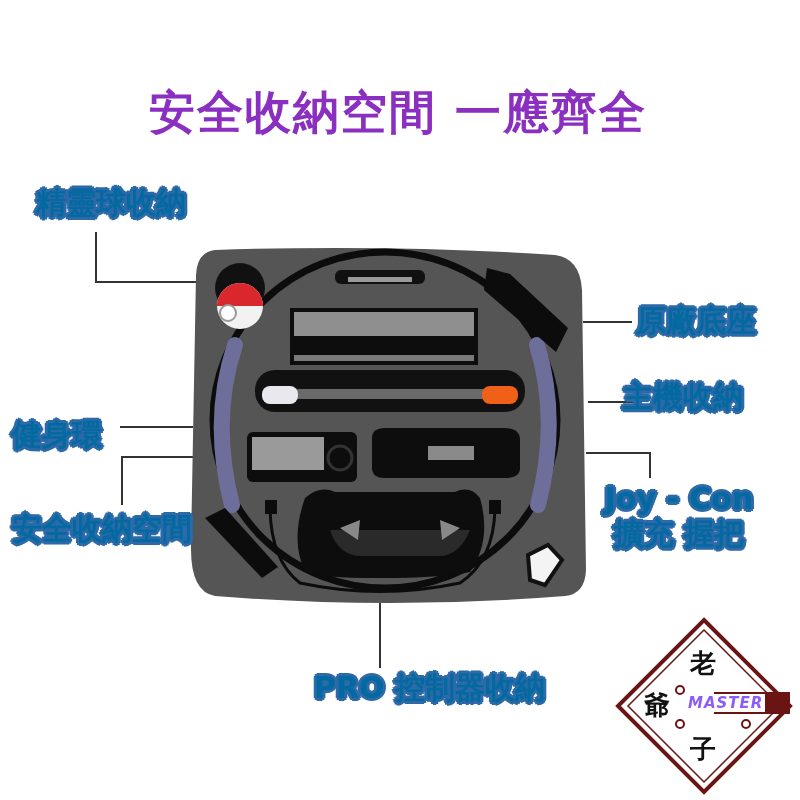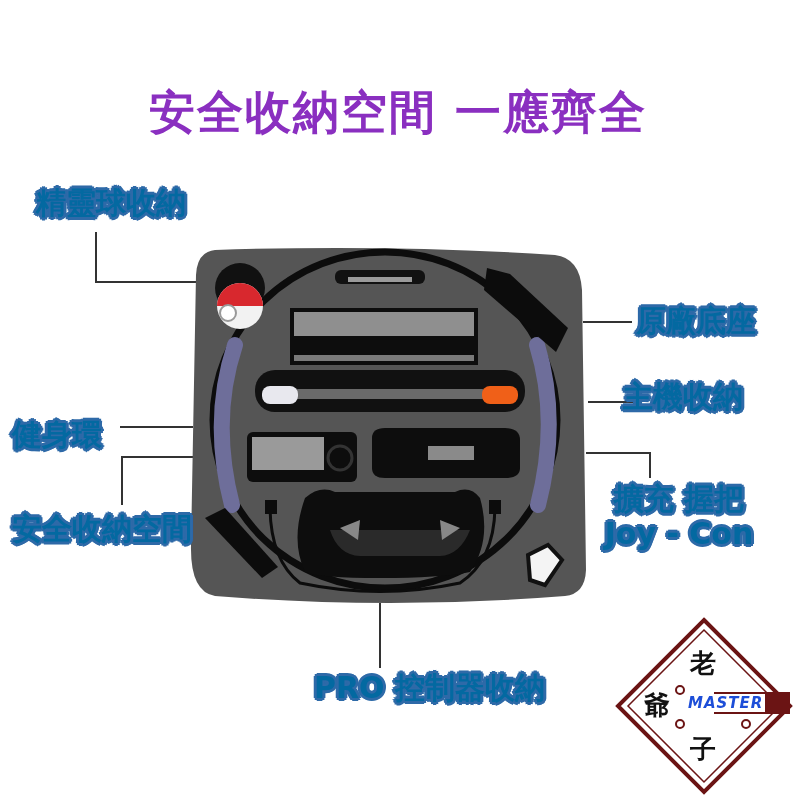--- a/index.html
+++ b/index.html
@@ -81,31 +81,31 @@
 
   <polygon points="528,555 548,545 562,560 545,585 530,580" fill="#f4f4f4" stroke="#111" stroke-width="4"></polygon>
 </svg>
 
 <div class="label" style="--o:#2e6aa8; left:36px; top:186px;">精靈球收納</div>
 <div class="label" style="--o:#2e6aa8; left:636px; top:304px;">原廠底座</div>
 <div class="label" style="--o:#2e6aa8; left:623px; top:380px;">主機收納</div>
 <div class="label" style="--o:#2e6aa8; left:12px; top:418px;">健身環</div>
 <div class="label" style="--o:#2e6aa8; left:12px; top:512px;">安全收納空間</div>
 <div class="label center" style="--o:#2e6aa8; left:604px; top:482px; width:150px;">
+  <div>Joy - Con</div>
   <div>擴充 握把</div>
-  <div>Joy - Con</div>
 </div>
 <div class="label" style="--o:#2e6aa8; left:276px; top:671px;margin-left:38px;">PRO 控制器收納</div>
 
 <div style="position:absolute; left:614px; top:616px; width:180px; height:180px;">
   <svg width="180" height="180" viewBox="0 0 180 180" style="position:absolute;left:0;top:0">
     <polygon points="90,4 176,90 90,176 4,90" fill="#fff" stroke="#6b1414" stroke-width="4"></polygon>
     <polygon points="90,14 166,90 90,166 14,90" fill="none" stroke="#6b1414" stroke-width="1.5"></polygon>
     <rect x="100" y="76" width="76" height="22" fill="#6b1414"></rect>
     <circle cx="66" cy="74" r="4" fill="#fff" stroke="#6b1414" stroke-width="2"></circle>
     <circle cx="66" cy="108" r="4" fill="#fff" stroke="#6b1414" stroke-width="2"></circle>
     <circle cx="132" cy="108" r="4" fill="#fff" stroke="#6b1414" stroke-width="2"></circle>
   </svg>
   <div style="position:absolute;left:76px;top:30px;font-size:26px;font-weight:bold;color:#111;">老</div>
   <div style="position:absolute;left:30px;top:72px;font-size:26px;font-weight:bold;color:#111;">爺</div>
   <div style="position:absolute;left:76px;top:116px;font-size:26px;font-weight:bold;color:#111;">子</div>
-  <div style="position:absolute;left:72px;top:78px;font-size:15px;font-weight:bold;font-style:italic;color:#1d4ed8;background:#fff;padding:0 2px;letter-spacing:1px;">MASTER</div>
+  <div style="position:absolute;left:72px;top:78px;font-size:15px;font-weight:bold;font-style:italic;color:#8b5cf6;background:#fff;padding:0 2px;letter-spacing:1px;">MASTER</div>
 </div>
 
 </body></html>

